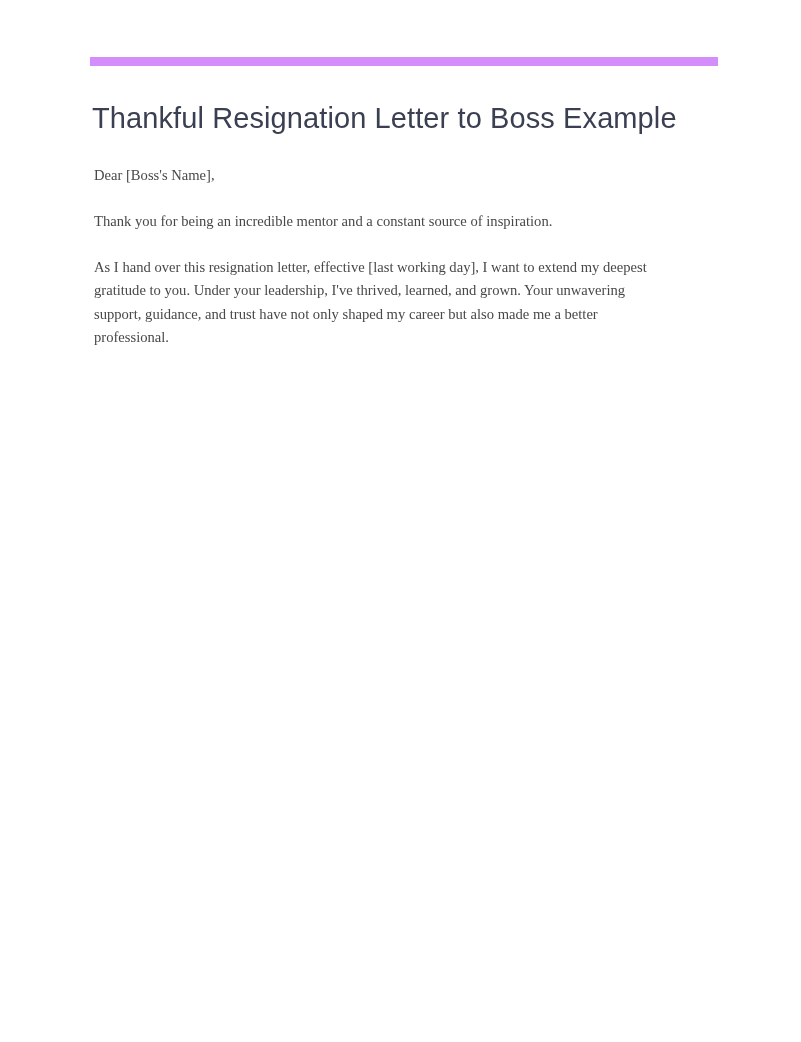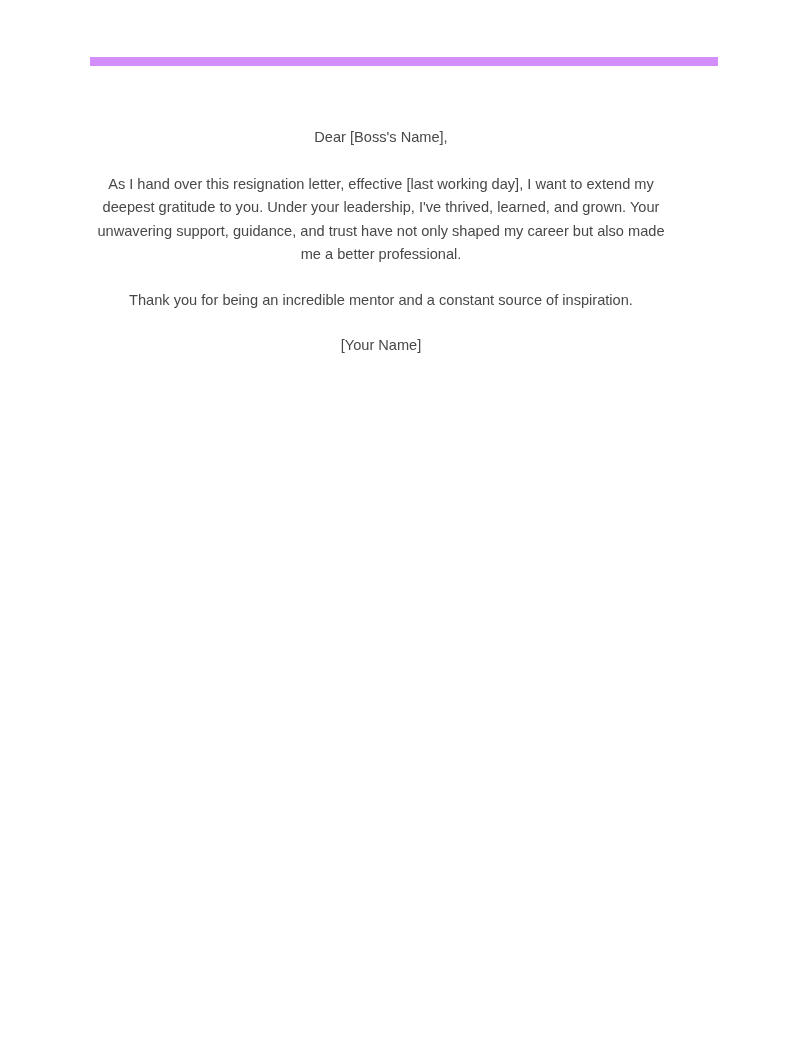--- a/index.html
+++ b/index.html
@@ -51,51 +51,51 @@
     white-space: nowrap;
   }
 
   .letter-body {
     margin-top: 26px;
     width: 578px;
   }
 
   .para {
     margin: 0 0 22px 4px;
-    font-family: Liberation Sans, sans-serif;
+    font-family: Liberation Serif, serif;
     font-size: 14.6px;
     line-height: 23.5px;
     color: #484848;
-    text-align: center;
+    text-align: left;
   }
 
   .para:last-child {
     margin-bottom: 0;
   }
 
   .para-salutation { margin-bottom: 23px; }
   .para-closing   { margin-bottom: 23px; }
   .para-signature { margin-bottom: 0; }
 </style>
 </head>
 <body>
 
 <div class="page">
 
   <div class="accent-bar"></div>
 
   <div class="content">
 
+    <h1 class="doc-title">Thankful Resignation Letter to Boss Example</h1>
 
     <div class="letter-body">
 
       <p class="para para-salutation">Dear [Boss's Name],</p>
 
+      <p class="para para-thanks">Thank you for being an incredible mentor and a constant source of inspiration.</p>
+
       <p class="para para-main">As I hand over this resignation letter, effective [last working day], I want to extend my deepest gratitude to you. Under your leadership, I've thrived, learned, and grown. Your unwavering support, guidance, and trust have not only shaped my career but also made me a better professional.</p>
 
-      <p class="para para-thanks">Thank you for being an incredible mentor and a constant source of inspiration.</p>
 
-
-      <p class="para para-signature">[Your Name]</p>
 
     </div>
   </div>
 </div>
 
 </body></html>

